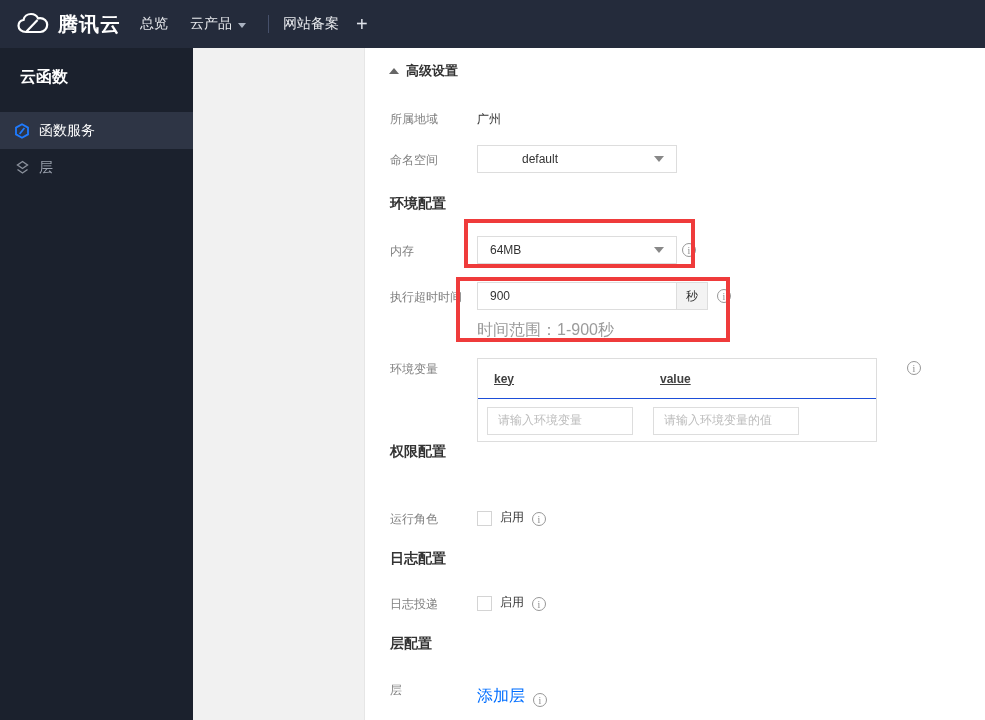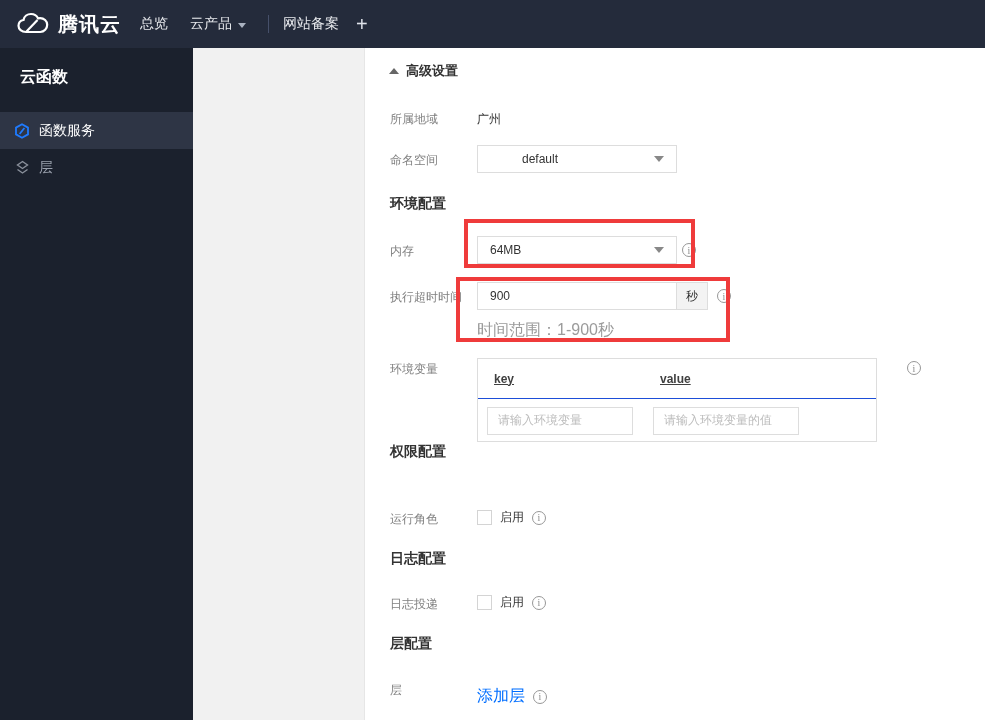--- a/index.html
+++ b/index.html
@@ -52,21 +52,21 @@
   .env-table { left:112px; top:310px; width:400px; height:84px; border:1px solid #ddd; background:#fff; }
   .env-head { height:40px; display:flex; align-items:center; border-bottom:1px solid #1d4ed8; font-weight:bold; color:#404040;text-decoration:underline; }
   .env-head .col1 { padding-left:16px; width:182px; }
   .env-body { height:43px; display:flex; align-items:center; }
   .env-input { width:146px; height:28px; border:1px solid #ddd; padding:0 10px; font-size:12px; color:#333; outline:none; font-family:Liberation Serif, serif; }
   .env-input::placeholder { color:#bcbcbc; }
   .env-input.k { margin-left:9px; }
   .env-input.v { margin-left:20px; }
   
   .checkbox { width:15px; height:15px; border:1px solid #d4d4d4; background:#fff; display:inline-block; cursor:pointer; }
-  .chk-row { display:flex; align-items:center; gap:8px; }
+  .chk-row { display:flex; align-items:flex-end; gap:8px; }
   .chk-label { color:#333; font-size:12px; }
   .link { color:#006eff; font-size:16px; cursor:pointer; text-decoration:none; }
   
   .redbox { position:absolute; border:4px solid #ef3b3b; pointer-events:none; z-index:10; }
   .redbox1 { left:99px; top:171px; width:231px; height:49px; }
   .redbox2 { left:91px; top:229px; width:274px; height:65px; }
 </style>
 </head>
 <body>
 

